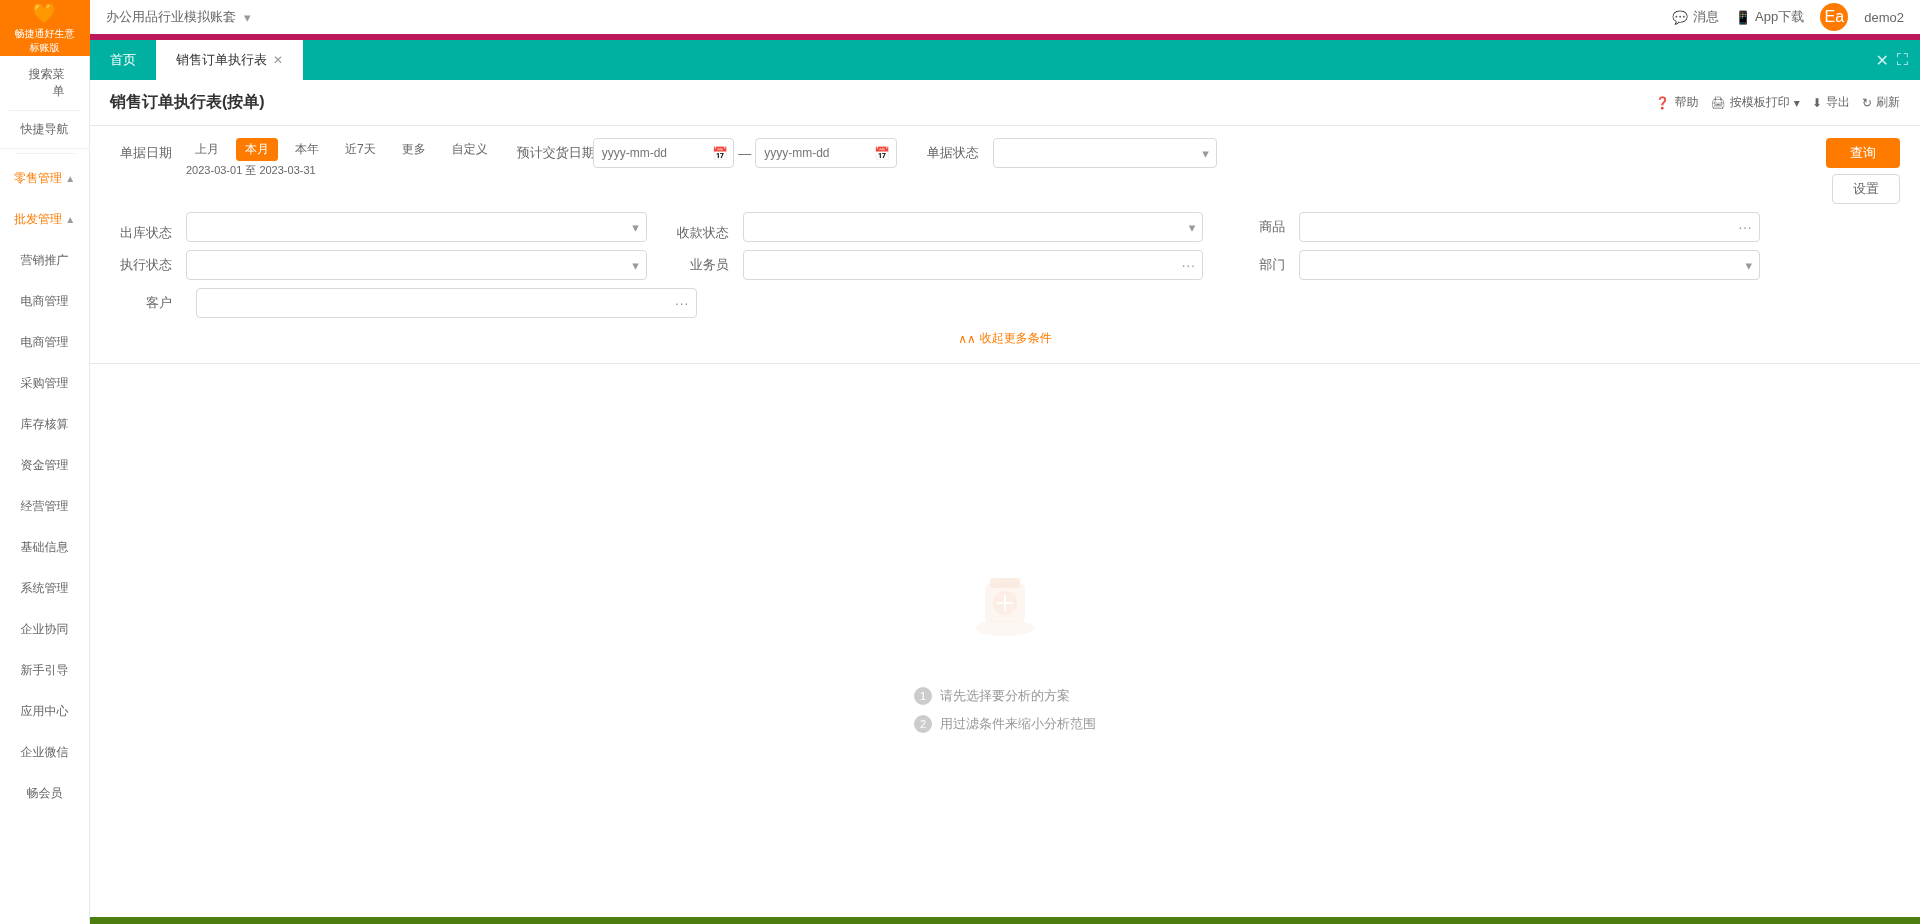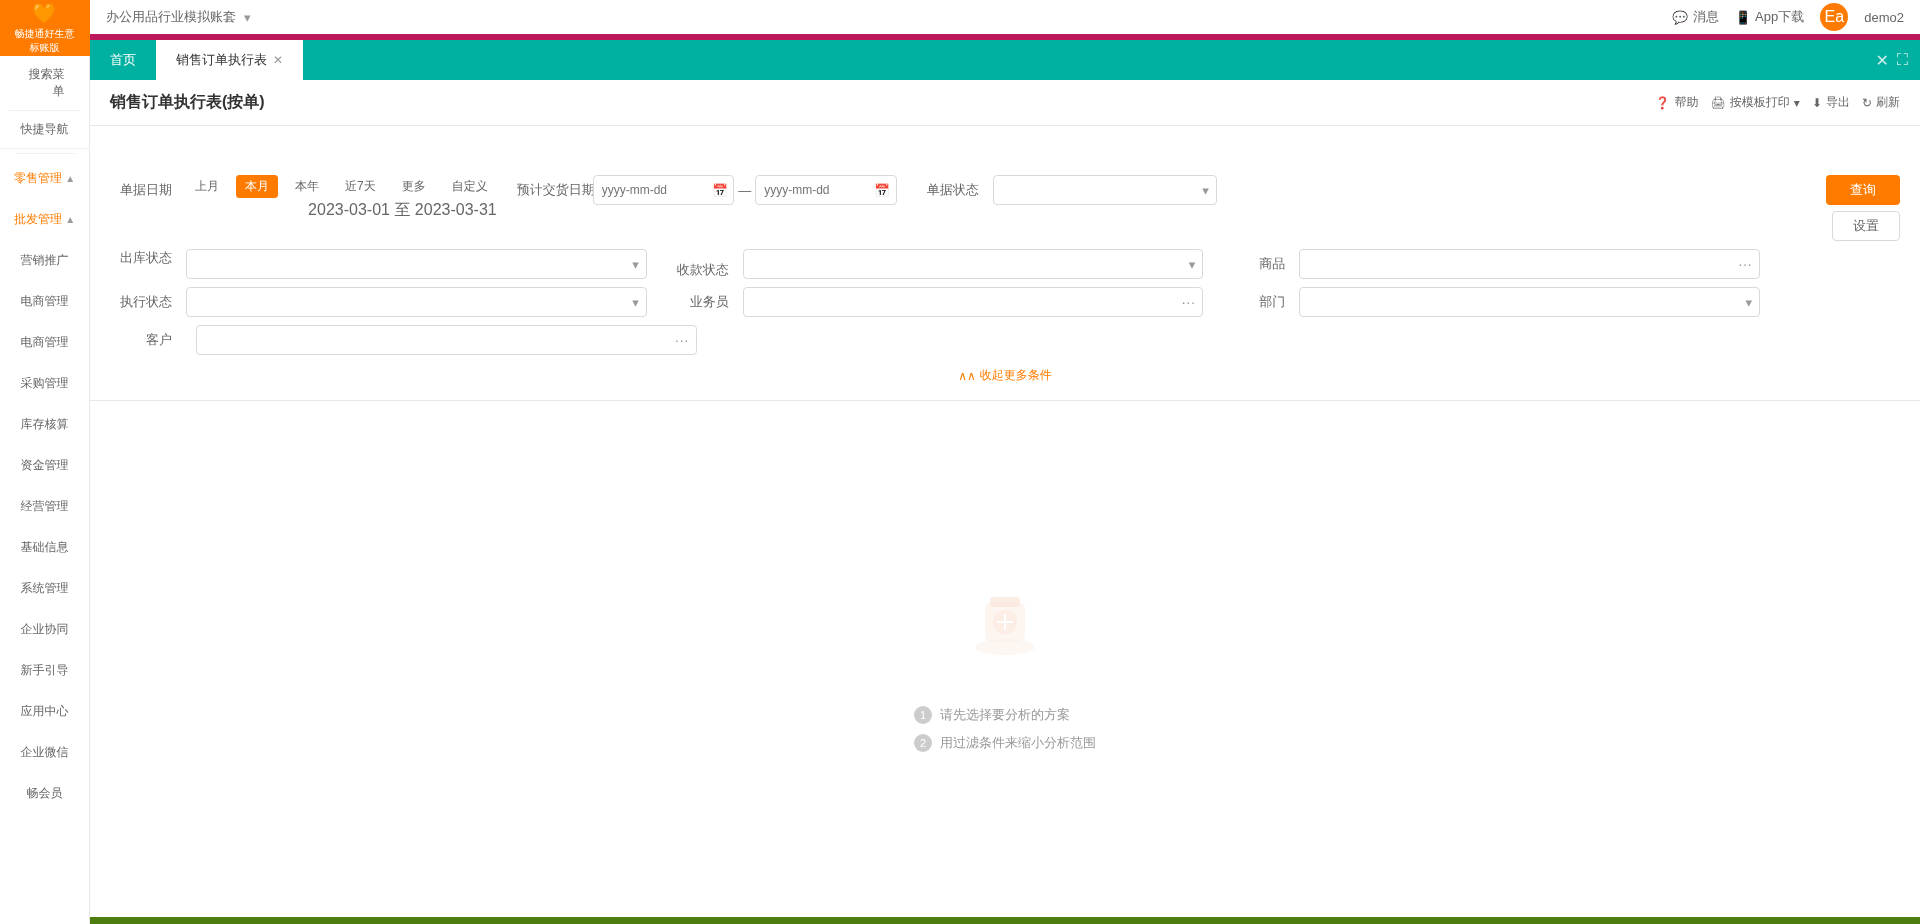--- a/index.html
+++ b/index.html
@@ -62,21 +62,21 @@
     
     .right-panel { flex: 1; display: flex; flex-direction: column; overflow: hidden; }
 
     
     .filter-area { background: #fff; padding: 12px 20px; border-bottom: 1px solid #e8e8e8; }
 
     .date-filter-row { display: flex; align-items: center; gap: 8px; }
     .date-btn { padding: 2px 8px; border-radius: 3px; font-size: 12px; cursor: pointer; border: 1px solid transparent; color: #666; }
     .date-btn.active { background: #ff7b00; color: #fff; border-color: #ff7b00; }
 
-    .date-range-text { color: #666; font-size: 16px; margin-top: 2px; text-align: right; }
+    .date-range-text { color: #666; font-size: 11px; margin-top: 2px; }
 
     .filter-select { width: 100%; height: 30px; border: 1px solid #d9d9d9; border-radius: 4px; padding: 0 8px; font-size: 13px; color: #333; background: #fff; appearance: none; cursor: pointer; }
     .date-input { width: 130px; height: 30px; border: 1px solid #d9d9d9; border-radius: 4px; padding: 0 8px; font-size: 12px; color: #bbb; background: #fff; }
 
     .collapse-btn { display: flex; align-items: center; justify-content: center; gap: 4px; color: #ff7b00; font-size: 12px; cursor: pointer; padding: 8px 0 4px; }
 
     
     .filter-actions { display: flex; flex-direction: column; gap: 6px; justify-content: flex-start; align-items: flex-end; margin-left: auto; padding-left: 16px; }
     .btn-primary { background: #ff7b00; color: #fff; border: none; border-radius: 4px; padding: 6px 24px; font-size: 13px; cursor: pointer; white-space: nowrap; }
     .btn-default { background: #fff; color: #666; border: 1px solid #d9d9d9; border-radius: 4px; padding: 5px 20px; font-size: 13px; cursor: pointer; white-space: nowrap; }
@@ -190,21 +190,21 @@
       </div>
     </div>
 
     <div class="body-layout">
 
 
       <div class="right-panel">
 
         <div class="filter-area">
 
-          <div style="display:flex; align-items:flex-start; gap:20px; margin-bottom:8px;margin-top:37px;">
+          <div style="display:flex; align-items:flex-start; gap:20px; margin-bottom:8px;">
 
             <div style="display:flex; align-items:flex-start; gap:6px; flex-shrink:0;">
               <span class="form-cell-label" style="padding-top:6px;">单据日期</span>
               <div>
                 <div class="date-filter-row">
                   <span class="date-btn">上月</span>
                   <span class="date-btn active">本月</span>
                   <span class="date-btn">本年</span>
                   <span class="date-btn">近7天</span>
                   <span class="date-btn">更多</span>
@@ -237,21 +237,21 @@
               </div>
             </div>
 
             <div class="filter-actions">
               <button class="btn-primary">查询</button>
               <button class="btn-default">设置</button>
             </div>
           </div>
 
           <div style="display:flex; align-items:center; gap:20px; margin-bottom:8px;">
-            <div style="display:flex; align-items:flex-start; gap:6px; flex:1;">
+            <div style="display:flex; align-items:flex-end; gap:6px; flex:1;">
               <span class="form-cell-label" style="white-space:nowrap;">出库状态</span>
               <div style="position:relative;flex:1;">
                 <select class="filter-select"></select>
                 <span style="position:absolute;right:8px;top:50%;transform:translateY(-50%);color:#999;pointer-events:none;">▾</span>
               </div>
             </div>
             <div style="display:flex; align-items:flex-end; gap:6px; flex:1;">
               <span class="form-cell-label" style="white-space:nowrap;">收款状态</span>
               <div style="position:relative;flex:1;">
                 <select class="filter-select"></select>

